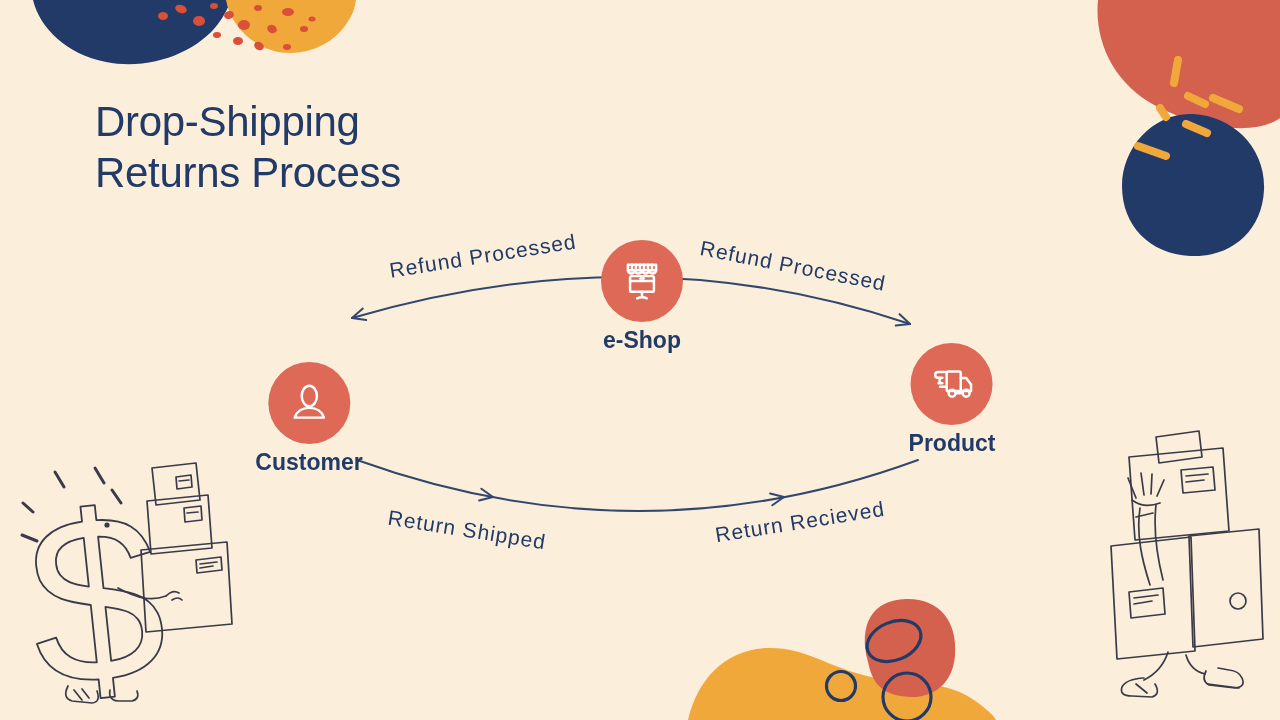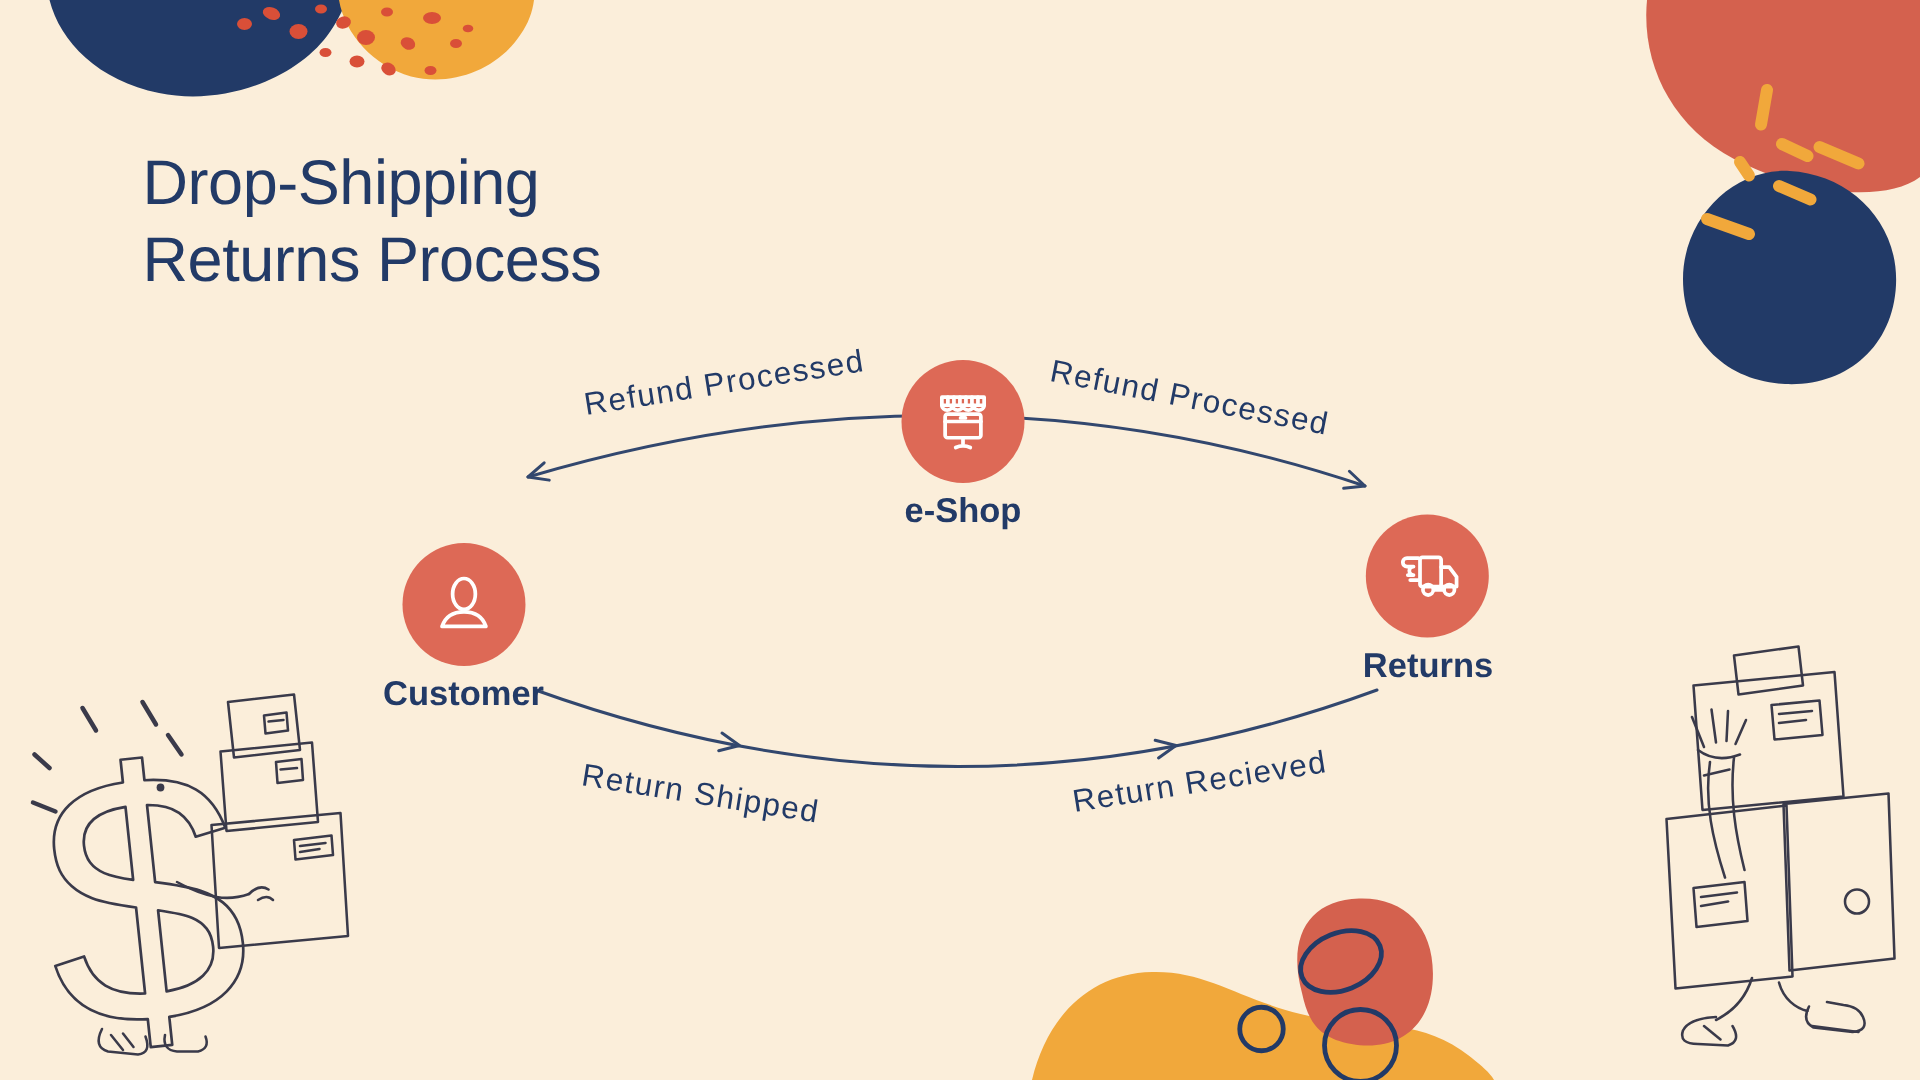--- a/index.html
+++ b/index.html
@@ -220,21 +220,21 @@
           <path d="M18.5 13 h-7 a2.6 2.6 0 0 0 0 5.2 h4 a2.6 2.6 0 0 0 0 5.2 h-3.5"></path>
           <path d="M18.5 26.5 h-5"></path>
           <rect x="19.5" y="12.5" width="13" height="18" rx="1.5"></rect>
           <path d="M32.5 18.5 h5 l4.5 6 v6 h-9.5"></path>
           <circle cx="24.5" cy="32.5" r="3.2"></circle>
           <circle cx="37.5" cy="32.5" r="3.2"></circle>
           <path d="M28 32.5 h6"></path>
         </g>
       </svg>
     </div>
-    <div class="nlabel">Returns</div>
+    <div class="nlabel">Product</div>
   </div>
 
 
   <div class="edge-label el-1">Refund Processed</div>
   <div class="edge-label el-2">Refund Processed</div>
   <div class="edge-label el-3">Return Shipped</div>
   <div class="edge-label el-4">Return Recieved</div>
 
 </div>
 

